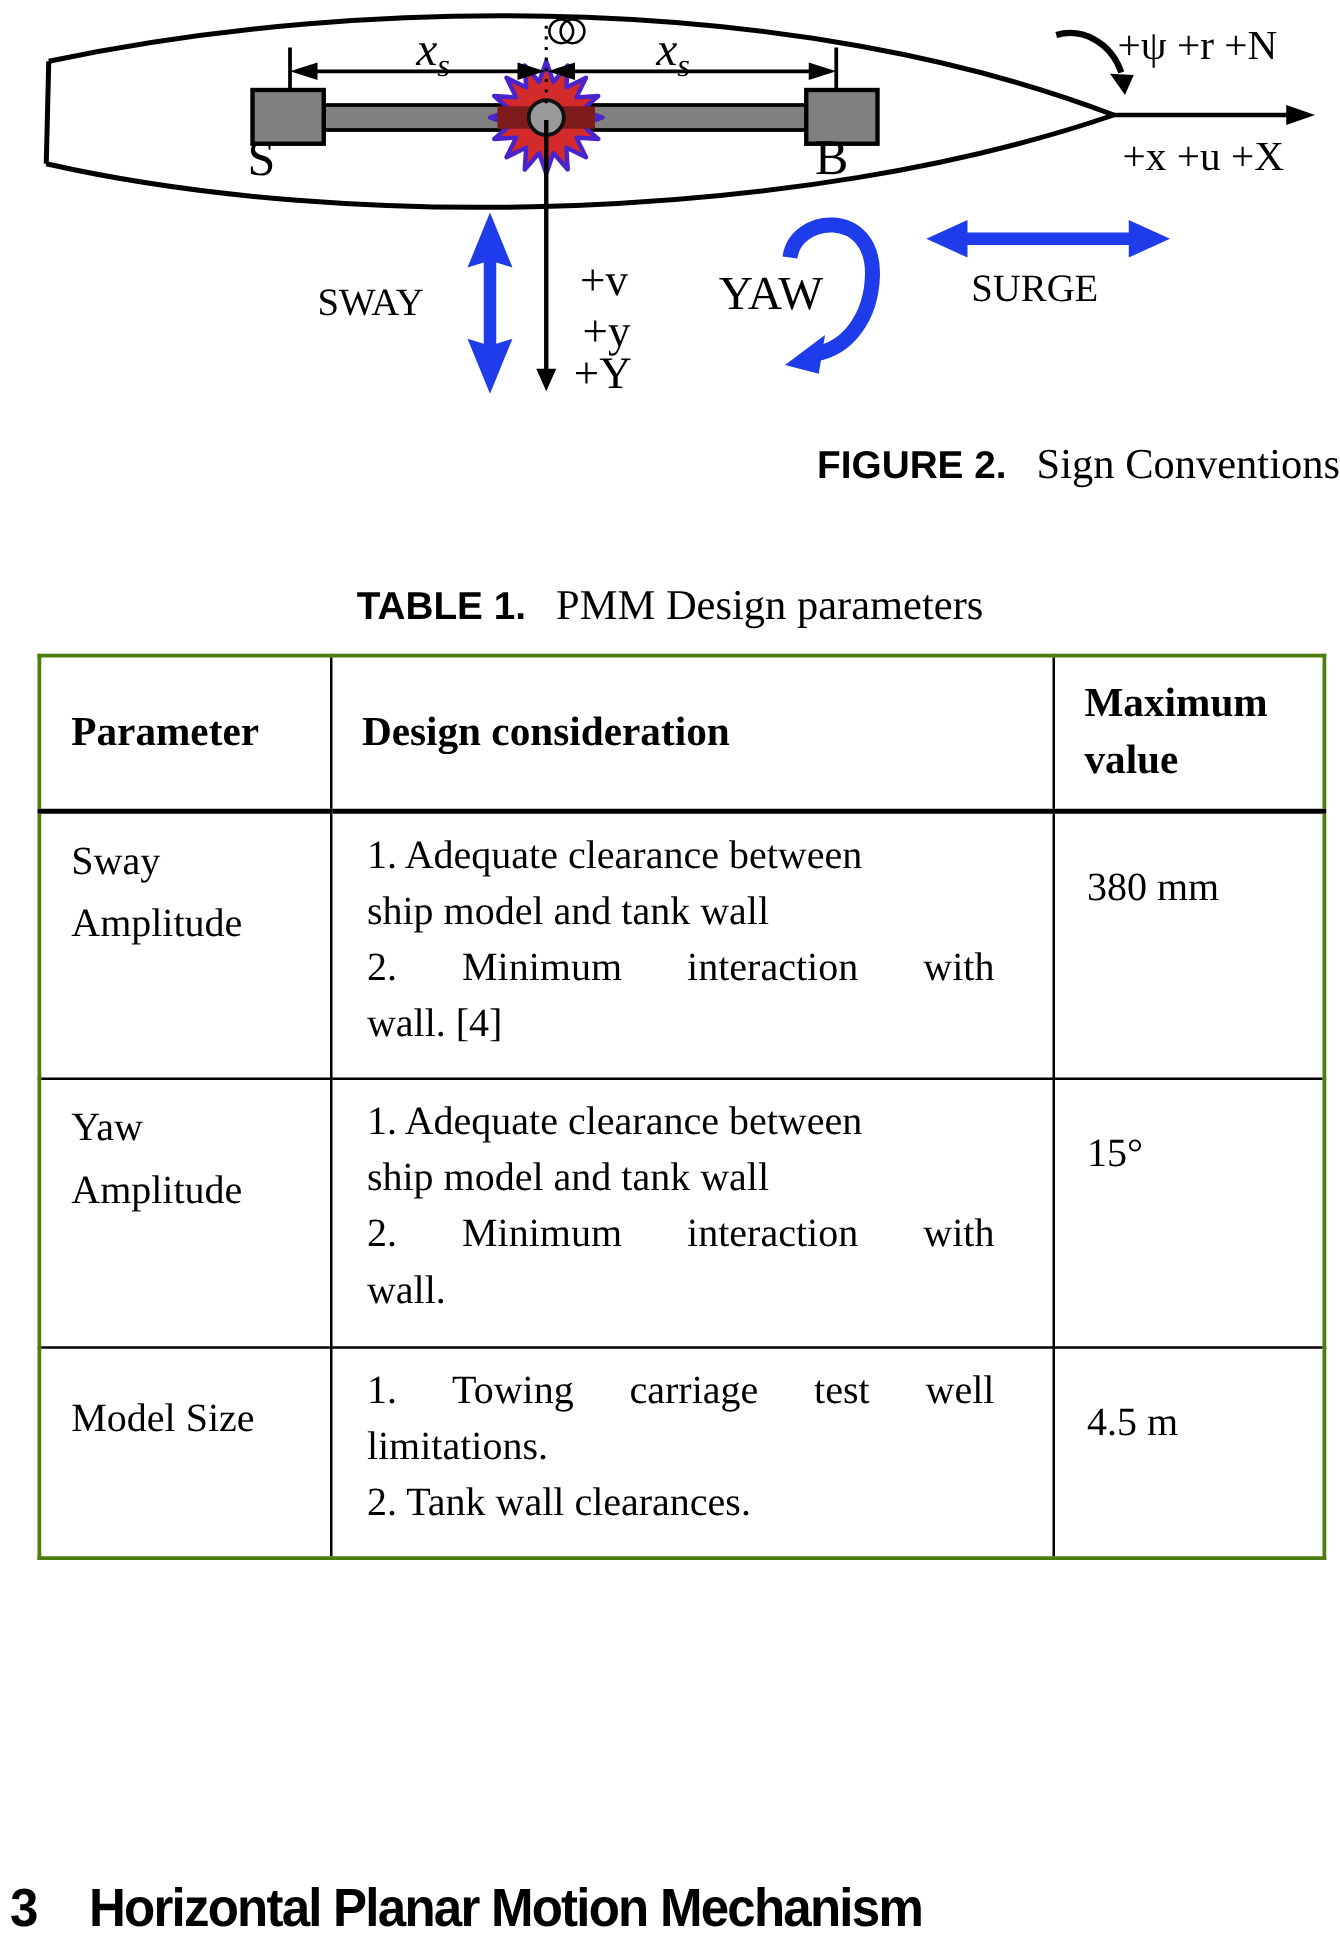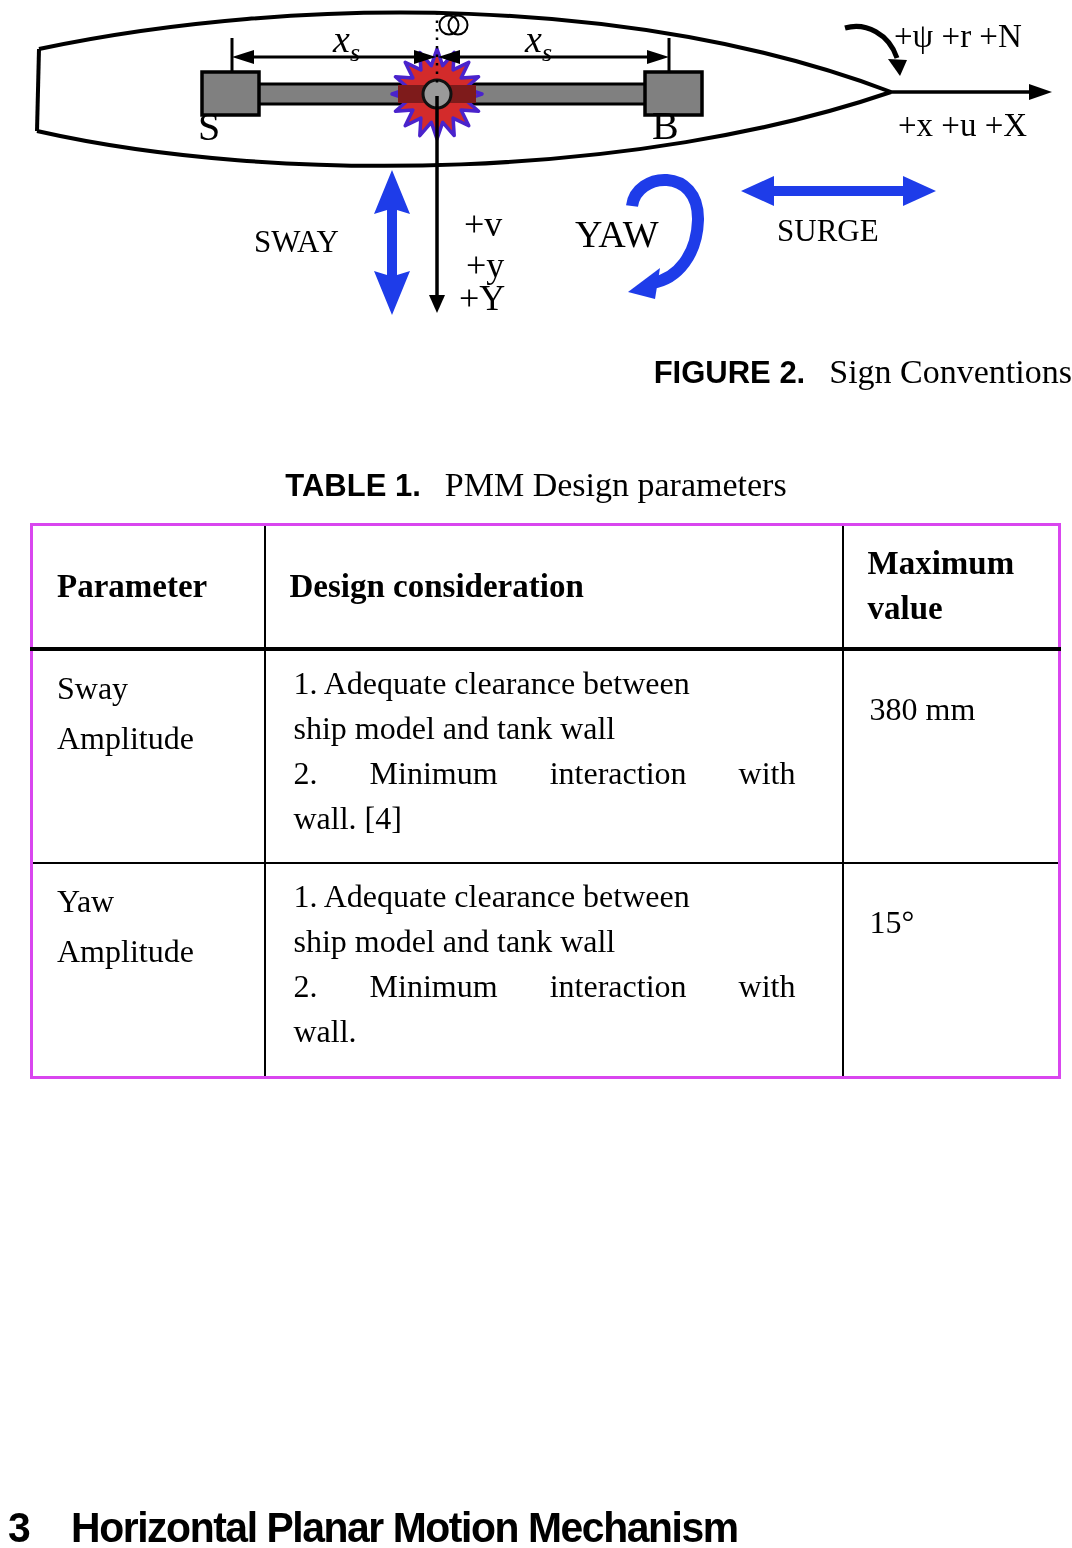--- a/index.html
+++ b/index.html
@@ -16,21 +16,21 @@
 
   .fig-caption { position: absolute; top: 353px; left: 0; width: 100%; text-align: right; white-space: nowrap; }
   .tab-caption { position: absolute; top: 466px; left: 0; width: 100%; text-align: center; white-space: nowrap; }
   .cap-label { font-family: "Liberation Sans", sans-serif; font-weight: bold; font-size: 31px; letter-spacing: 0px; }
   .cap-text  { font-family: "Liberation Serif", serif; font-size: 34px; margin-left: 24px; }
 
   table.params {
     position: absolute; left: 30px; top: 523px;
     width: 1028px; table-layout: fixed;
     border-collapse: collapse;
-    border: 3px solid #d946ef;
+    border: 3px solid #4d7c0f;
     font-size: 32px;
   }
   table.params col.c1 { width: 233px; }
   table.params col.c2 { width: 578px; }
   table.params col.c3 { width: 217px; }
   table.params th, table.params td { border: 2.5px solid #000; vertical-align: top; }
   table.params thead th {
     border-bottom: 4px solid #000;
     vertical-align: middle;
     text-align: left;
@@ -174,18 +174,29 @@
         <div>Amplitude</div>
       </td>
       <td class="consid-cell">
         <div class="c-line">1. Adequate clearance between</div>
         <div class="c-line">ship model and tank wall</div>
         <div class="c-line stretch">2. Minimum interaction with</div>
         <div class="c-line">wall.</div>
       </td>
       <td class="value-cell">15°</td>
     </tr>
+    <tr style="height:169px;">
+      <td class="param-cell pad-lg">
+        <div>Model Size</div>
+      </td>
+      <td class="consid-cell">
+        <div class="c-line stretch">1. Towing carriage test well</div>
+        <div class="c-line">limitations.</div>
+        <div class="c-line">2. Tank wall clearances.</div>
+      </td>
+      <td class="value-cell">4.5 m</td>
+    </tr>
   </tbody>
 </table>
 
 <div class="section-heading">
   <span class="sec-num">3</span><span>Horizontal Planar Motion Mechanism</span>
 </div>
 
 </body></html>

